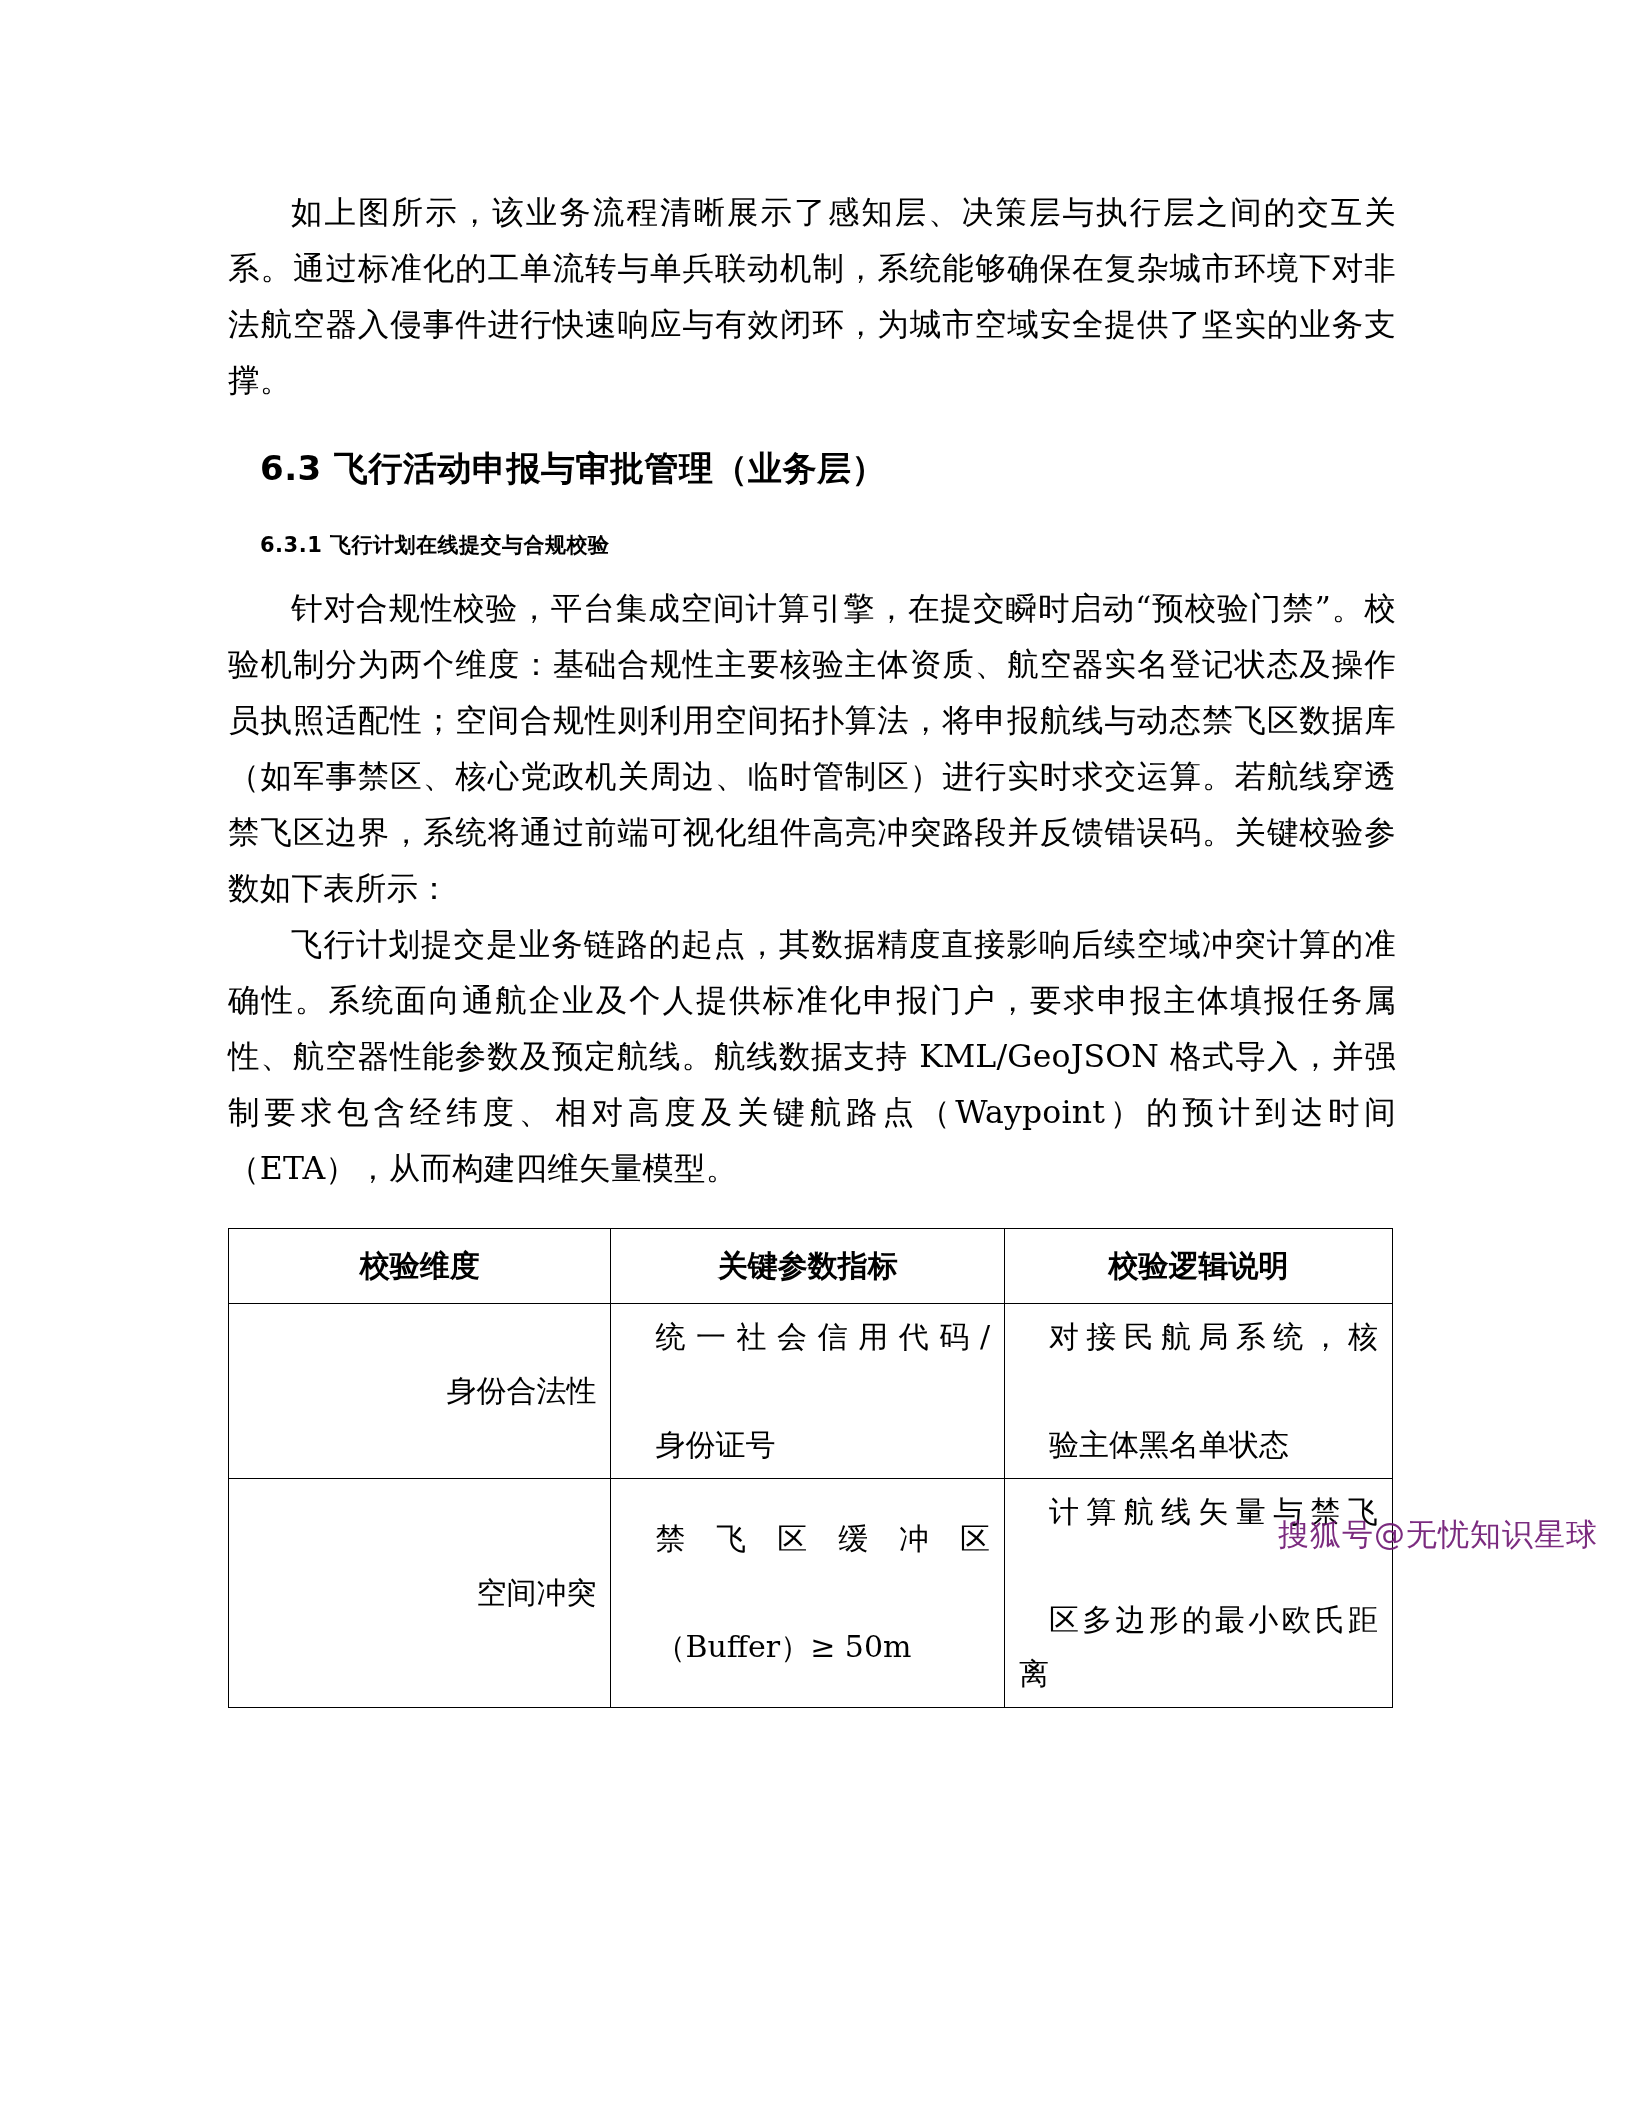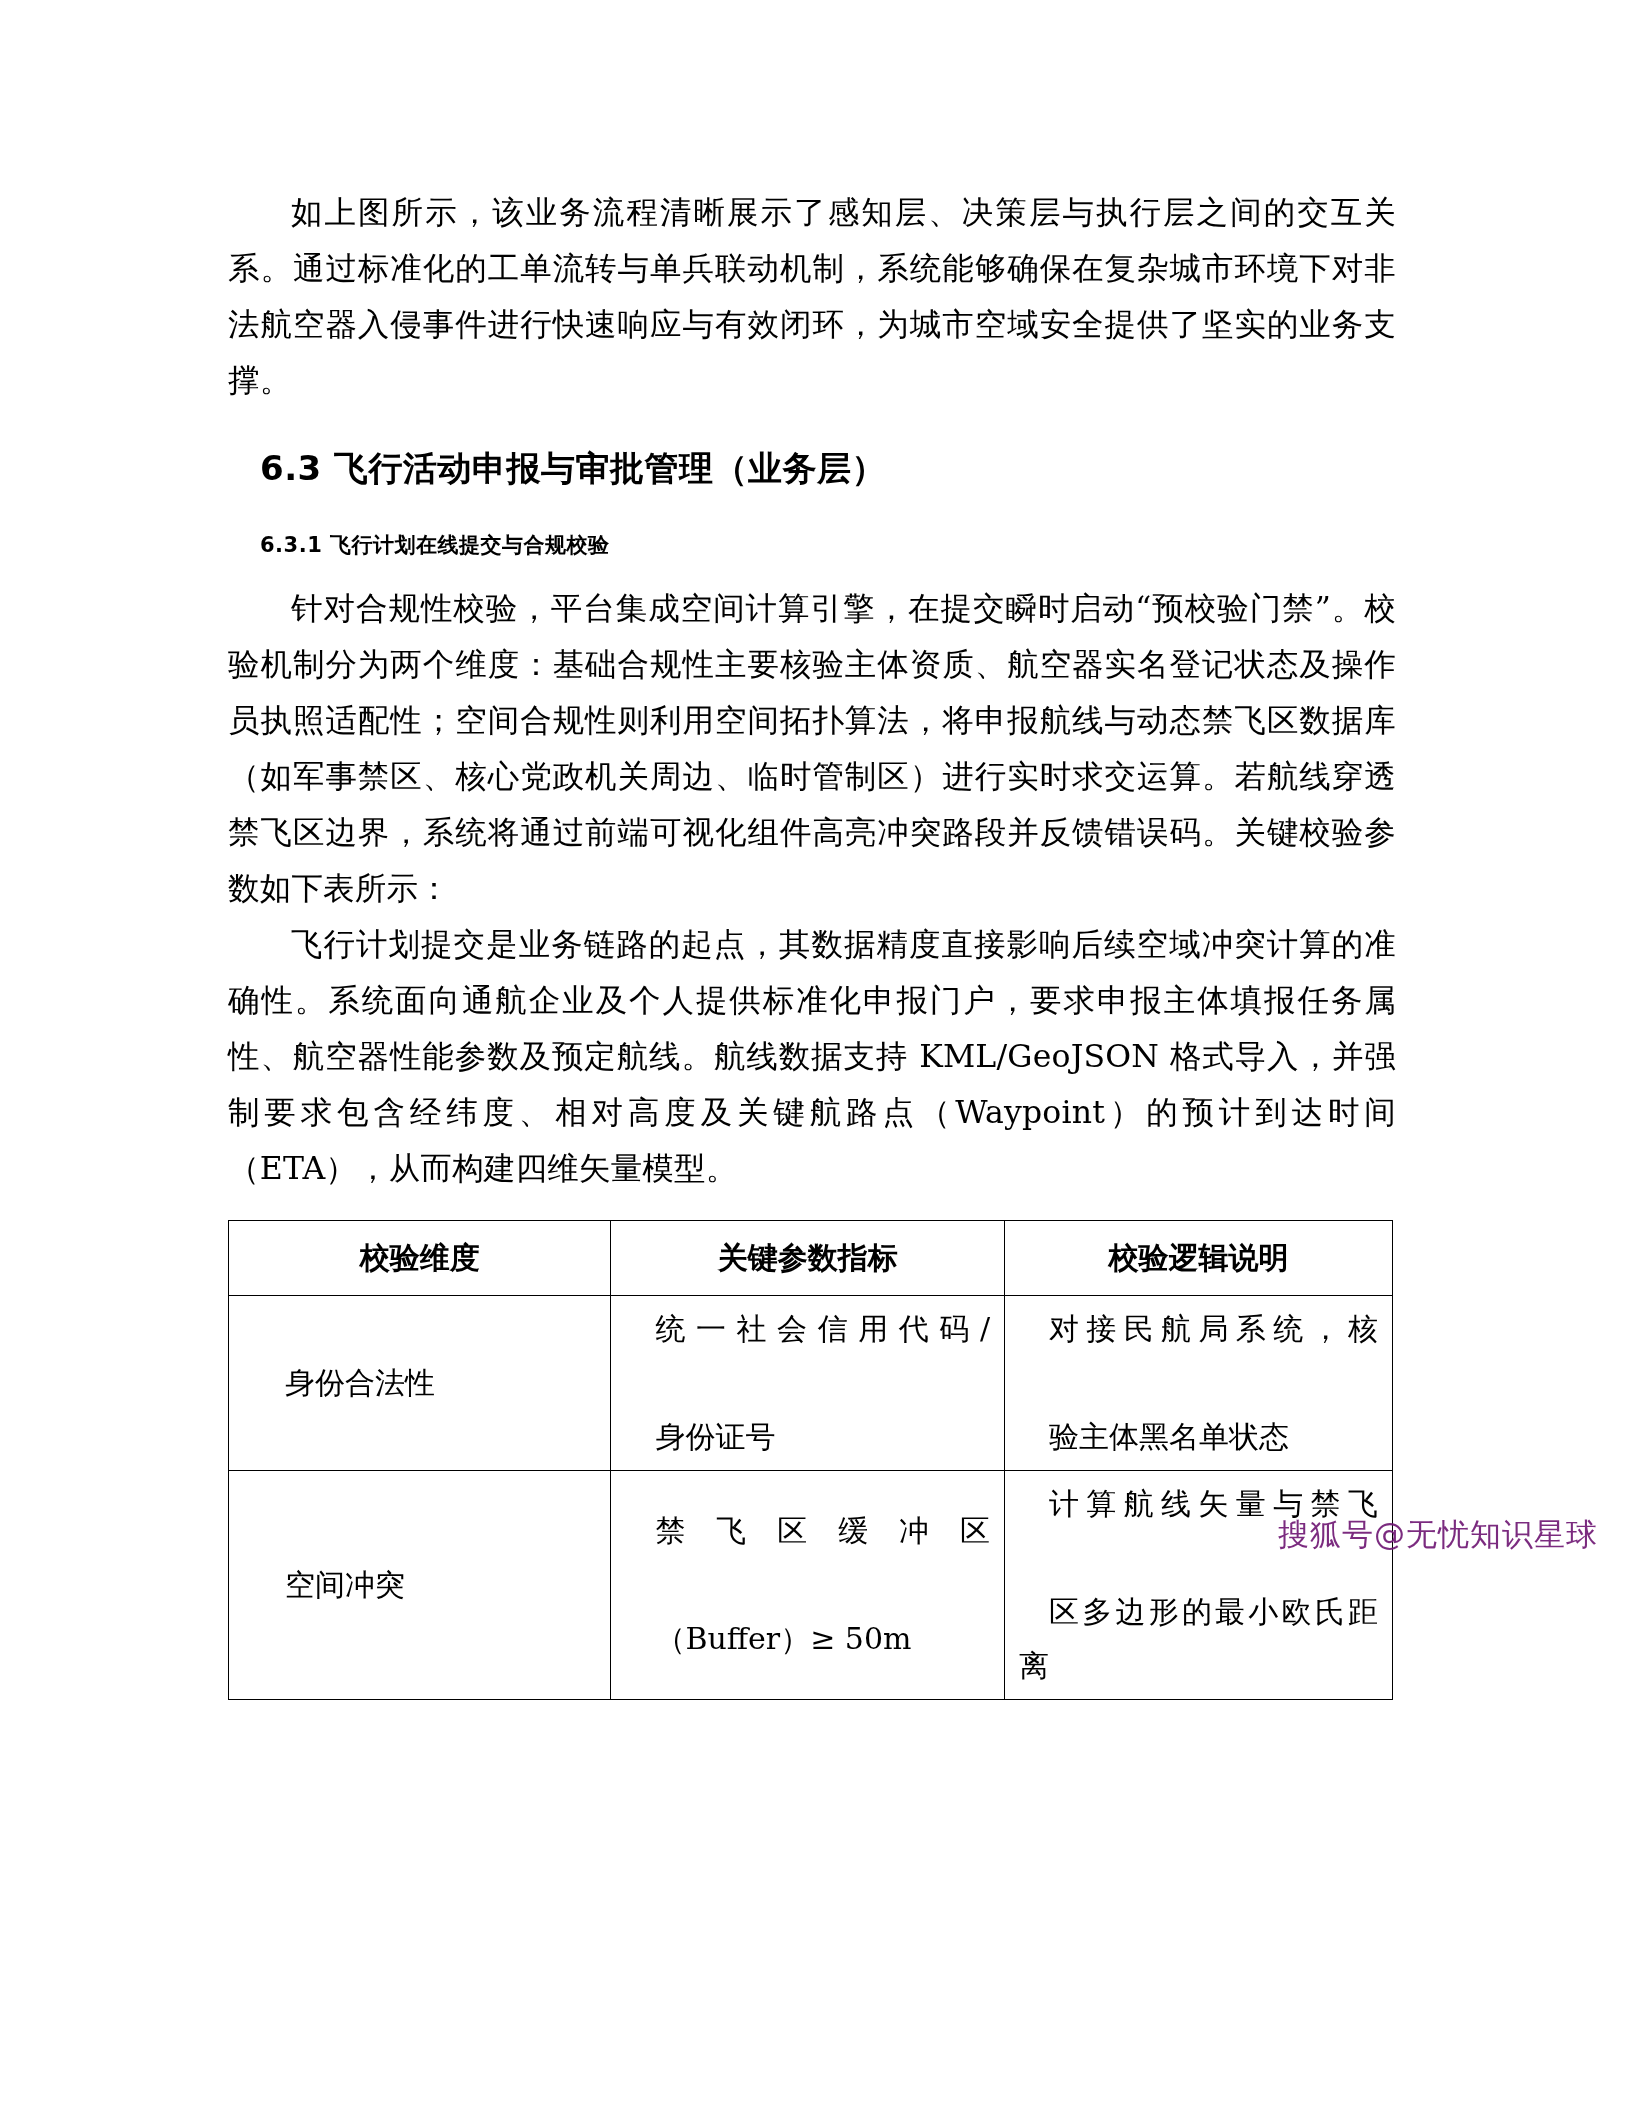--- a/index.html
+++ b/index.html
@@ -60,40 +60,40 @@
     font-weight: bold;
     text-indent: 32px;
     font-family: "DejaVu Sans", "Liberation Sans", sans-serif;
     letter-spacing: 0.5px;
   }
 
   
   table.check-table {
     border-collapse: collapse;
     width: 1165px;
-    margin-top: 24px;
+    margin-top: 32px;
     table-layout: fixed;
   }
   table.check-table td,
   table.check-table th {
     border: 1.6px solid #000000;
     font-size: 30px;
     line-height: 54px;
     padding: 6px 14px;
     vertical-align: middle;
     font-family: "DejaVu Serif", "Liberation Serif", serif;
     font-weight: normal;
   }
   table.check-table th {
     text-align: center;
     font-weight: bold;
     height: 62px;
   }
   table.check-table td.c1 {
-    text-align: left;
+    text-align: right;
     padding-left: 56px;
   }
   table.check-table td.c2,
   table.check-table td.c3 {
     text-align: justify;
     text-justify: inter-ideograph;
     text-indent: 30px;
   }
   .col1 { width: 340px; }
   .col2 { width: 350px; }

